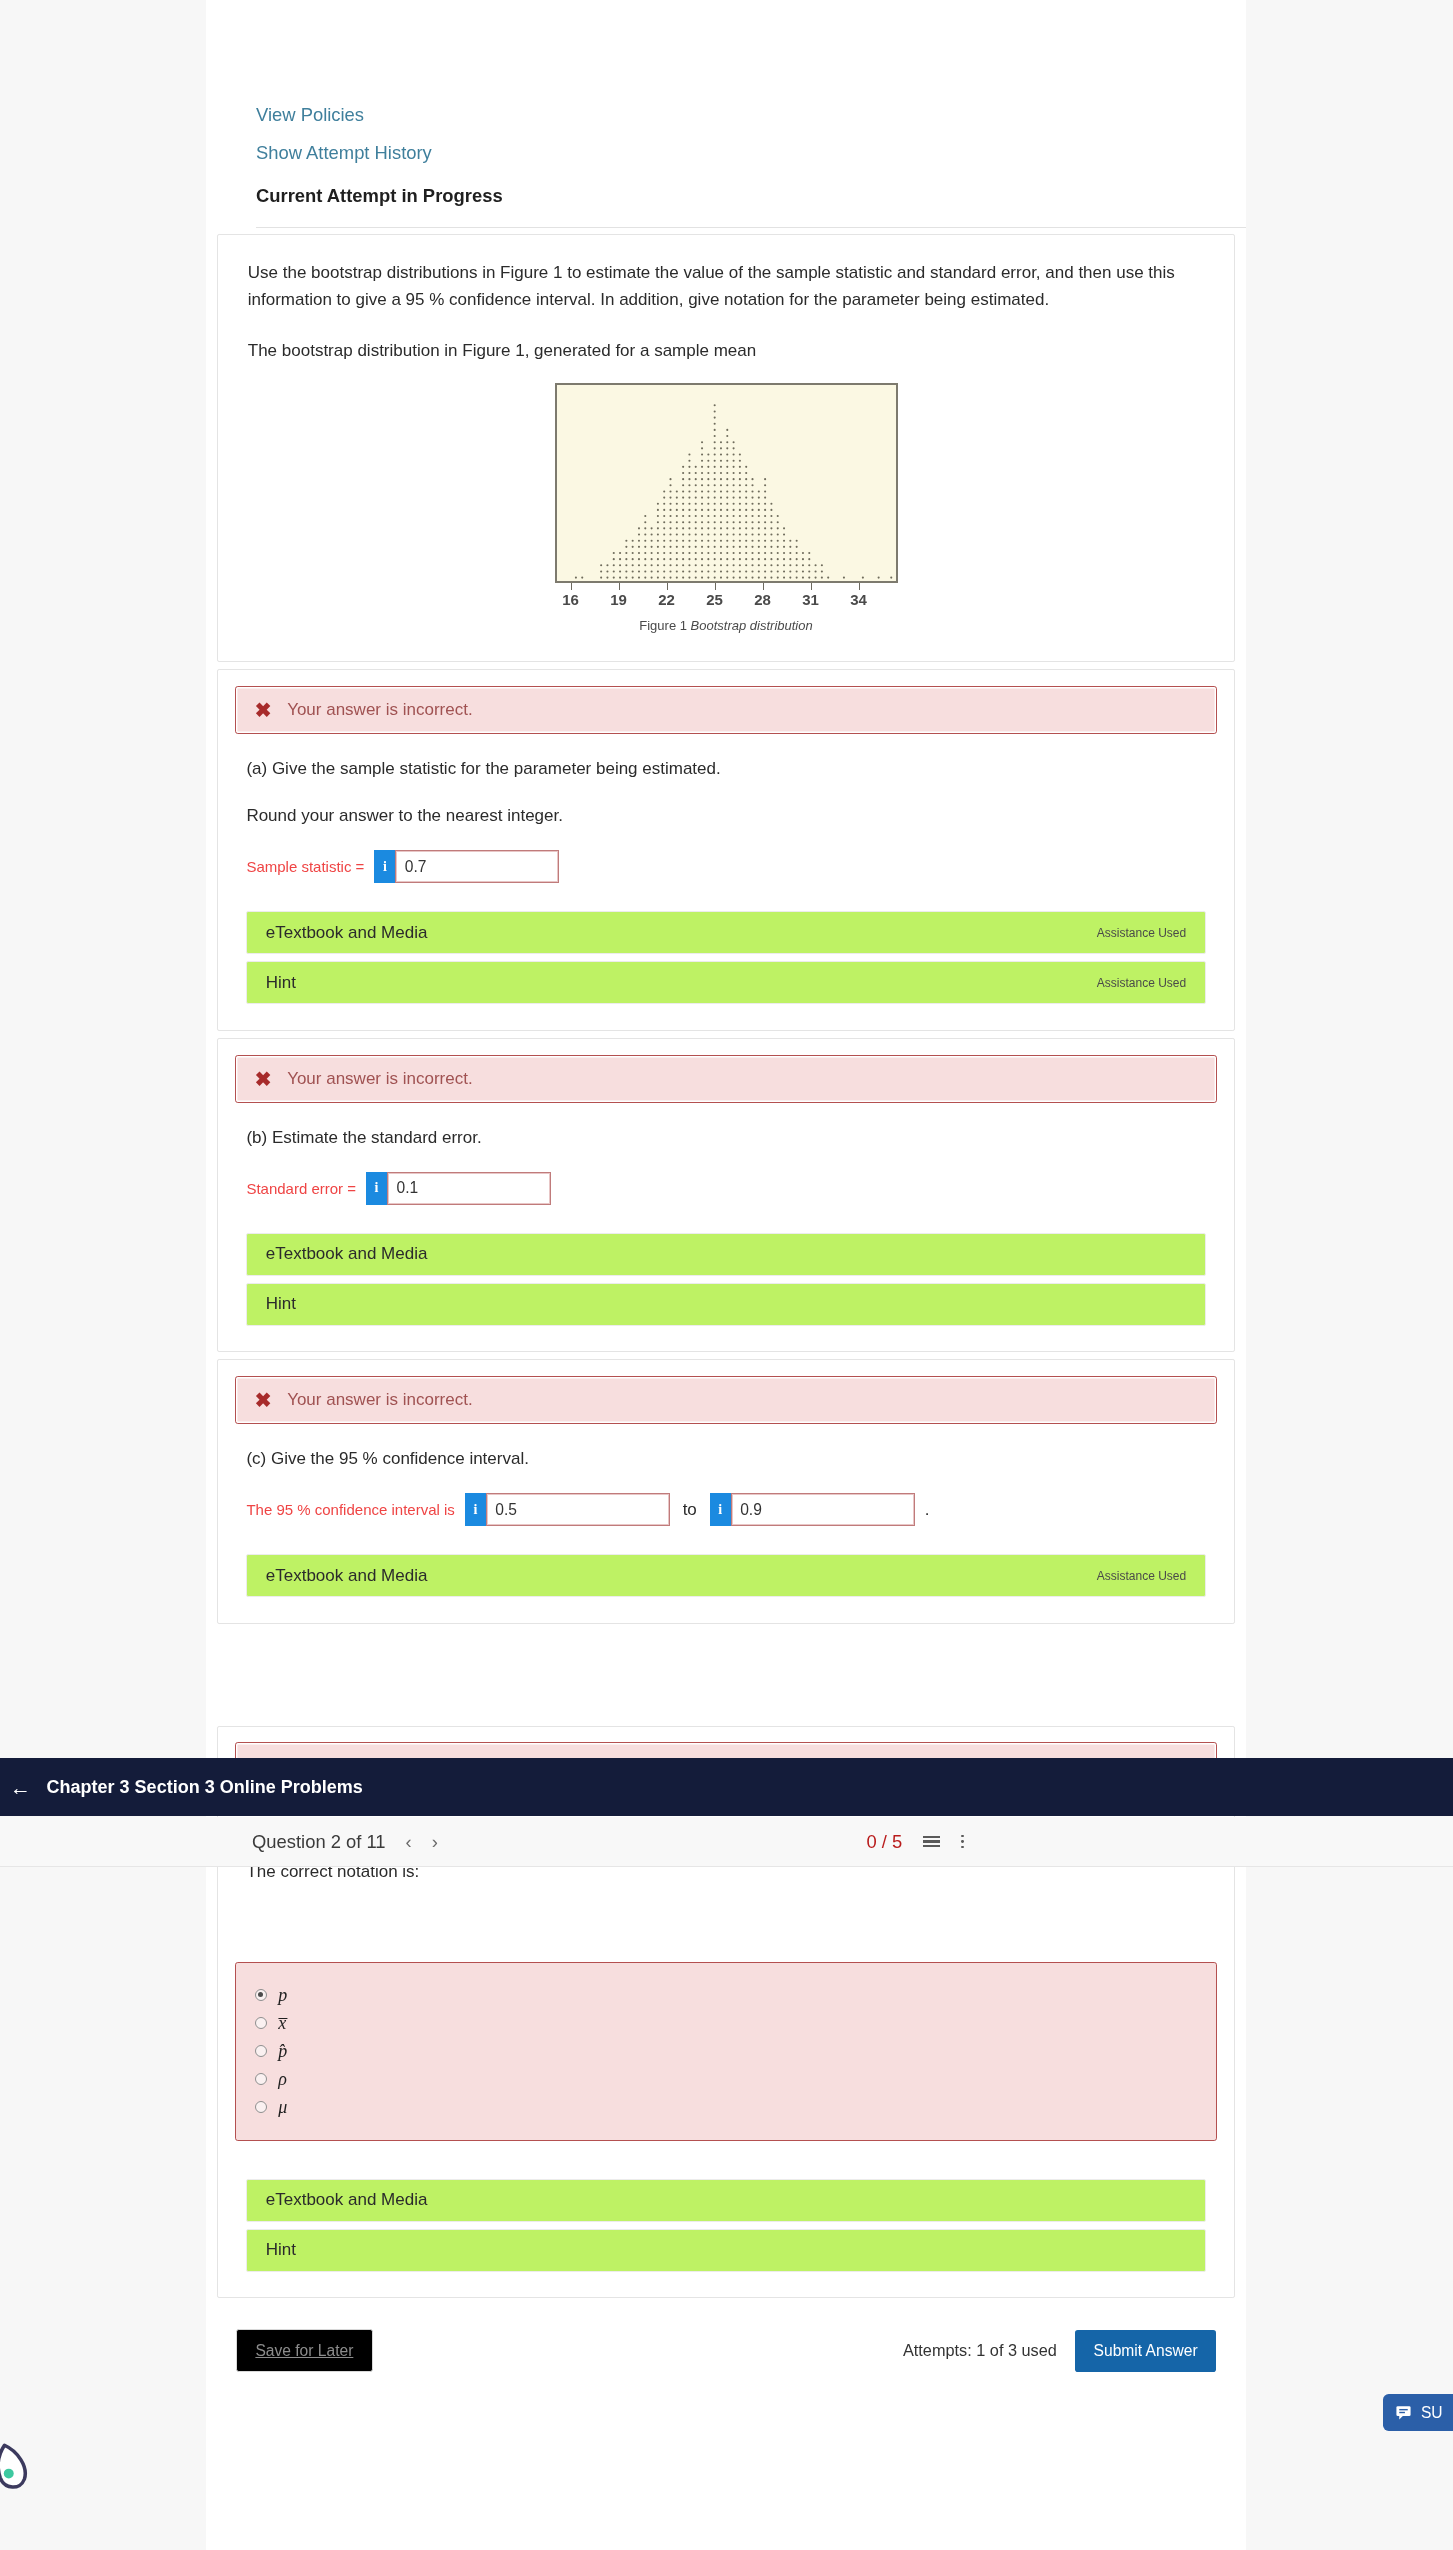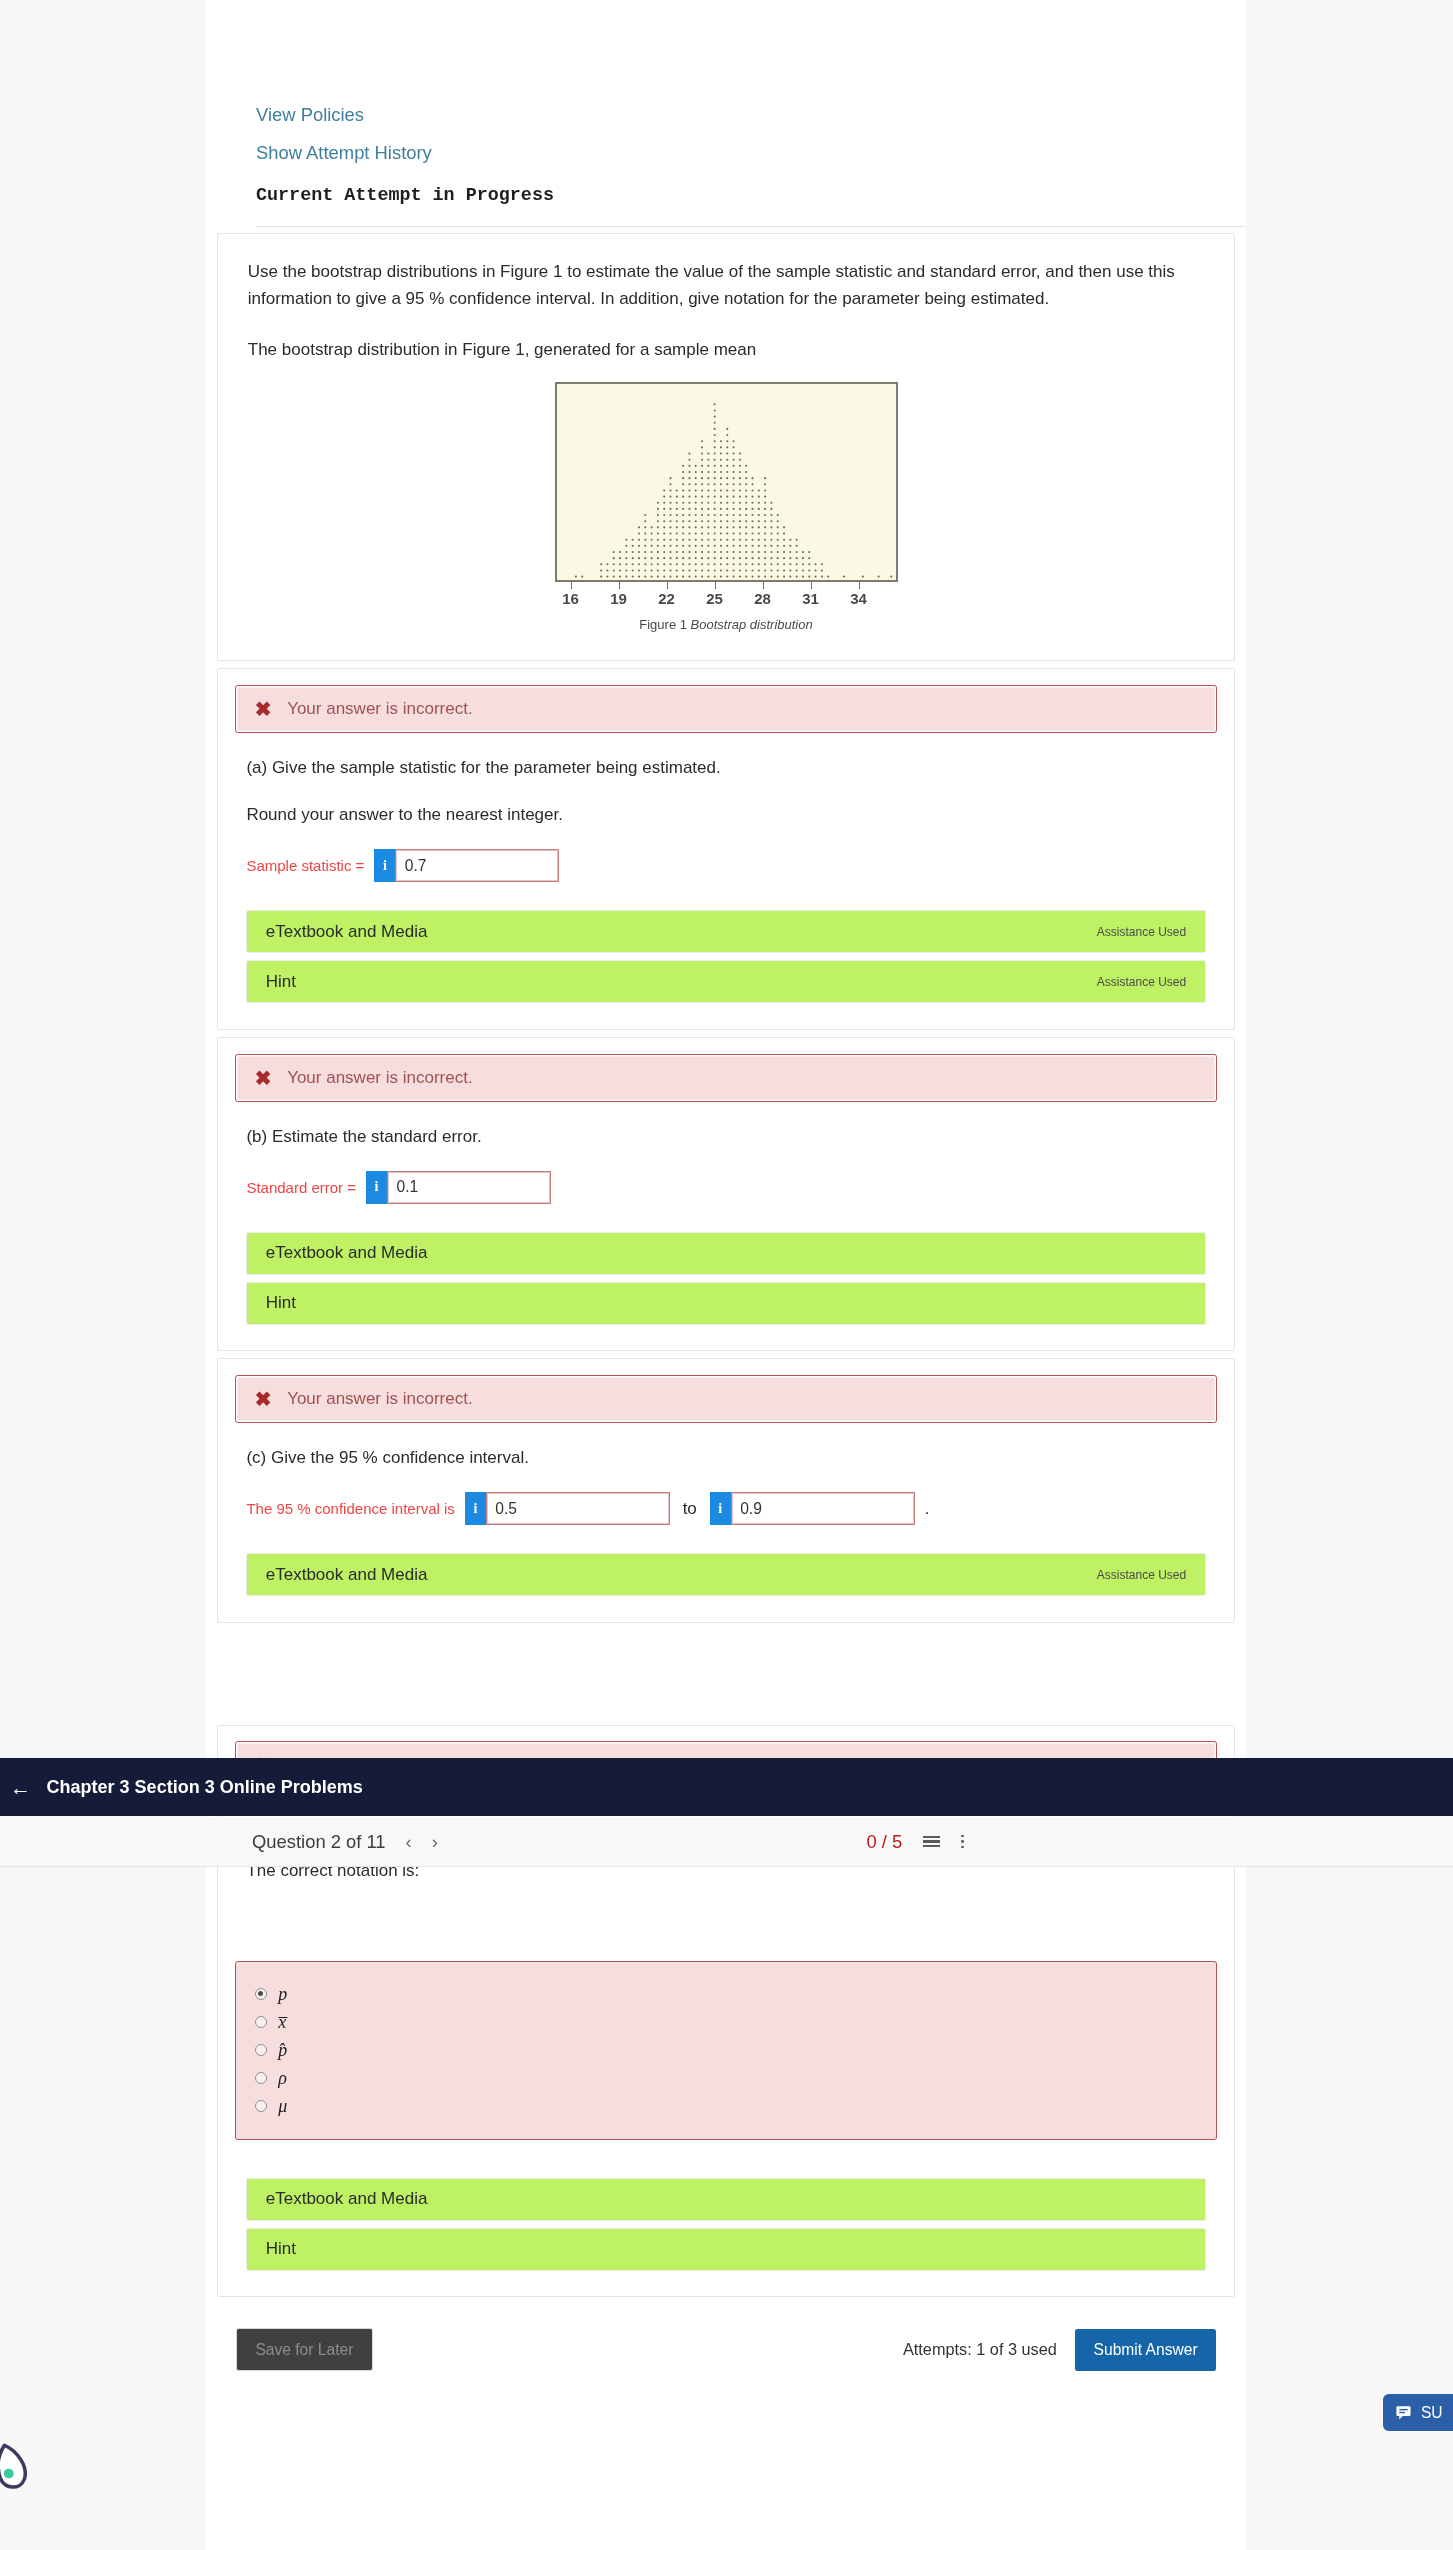--- a/index.html
+++ b/index.html
@@ -31,21 +31,20 @@
     line-height:1.25;
     text-decoration:none;
     margin-bottom:15px;
     cursor:pointer;
   }
   .attempt-heading{
     font-size:18.4px;
     font-weight:bold;
     color:#1f1f1f;
     margin:21px 0 0 0;
-    font-family:Liberation Mono, monospace;
   }
   .hairline{
     margin-top:20px;
     border-top:0.7px solid #e2e2e2;
   }
 
   
   .card{
     border:0.7px solid #e4e4e4;
     border-radius:2.1px;
@@ -246,27 +245,28 @@
 
   
   .footer-row{
     display:flex;
     align-items:center;
     justify-content:space-between;
     padding:24px 30px 33px 30px;
   }
   .btn-save{
     border:0.7px solid #d8d8d8;
-    background:#404040;
+    background:#000000;
     border-radius:2.8px;
     color:#8c8c8c;
     font-size:15.6px;
     padding:11.4px 18.4px;
     cursor:pointer;
     font-family:"Liberation Sans", sans-serif;
+    text-decoration:underline;
   }
   .footer-right{ display:flex; align-items:center; gap:18.4px; }
   .attempts{ font-size:16.3px; color:#333; }
   .btn-submit{
     background:#1565a8;
     color:#fff;
     border:none;
     border-radius:2.8px;
     font-size:15.6px;
     padding:12px 18.4px;

